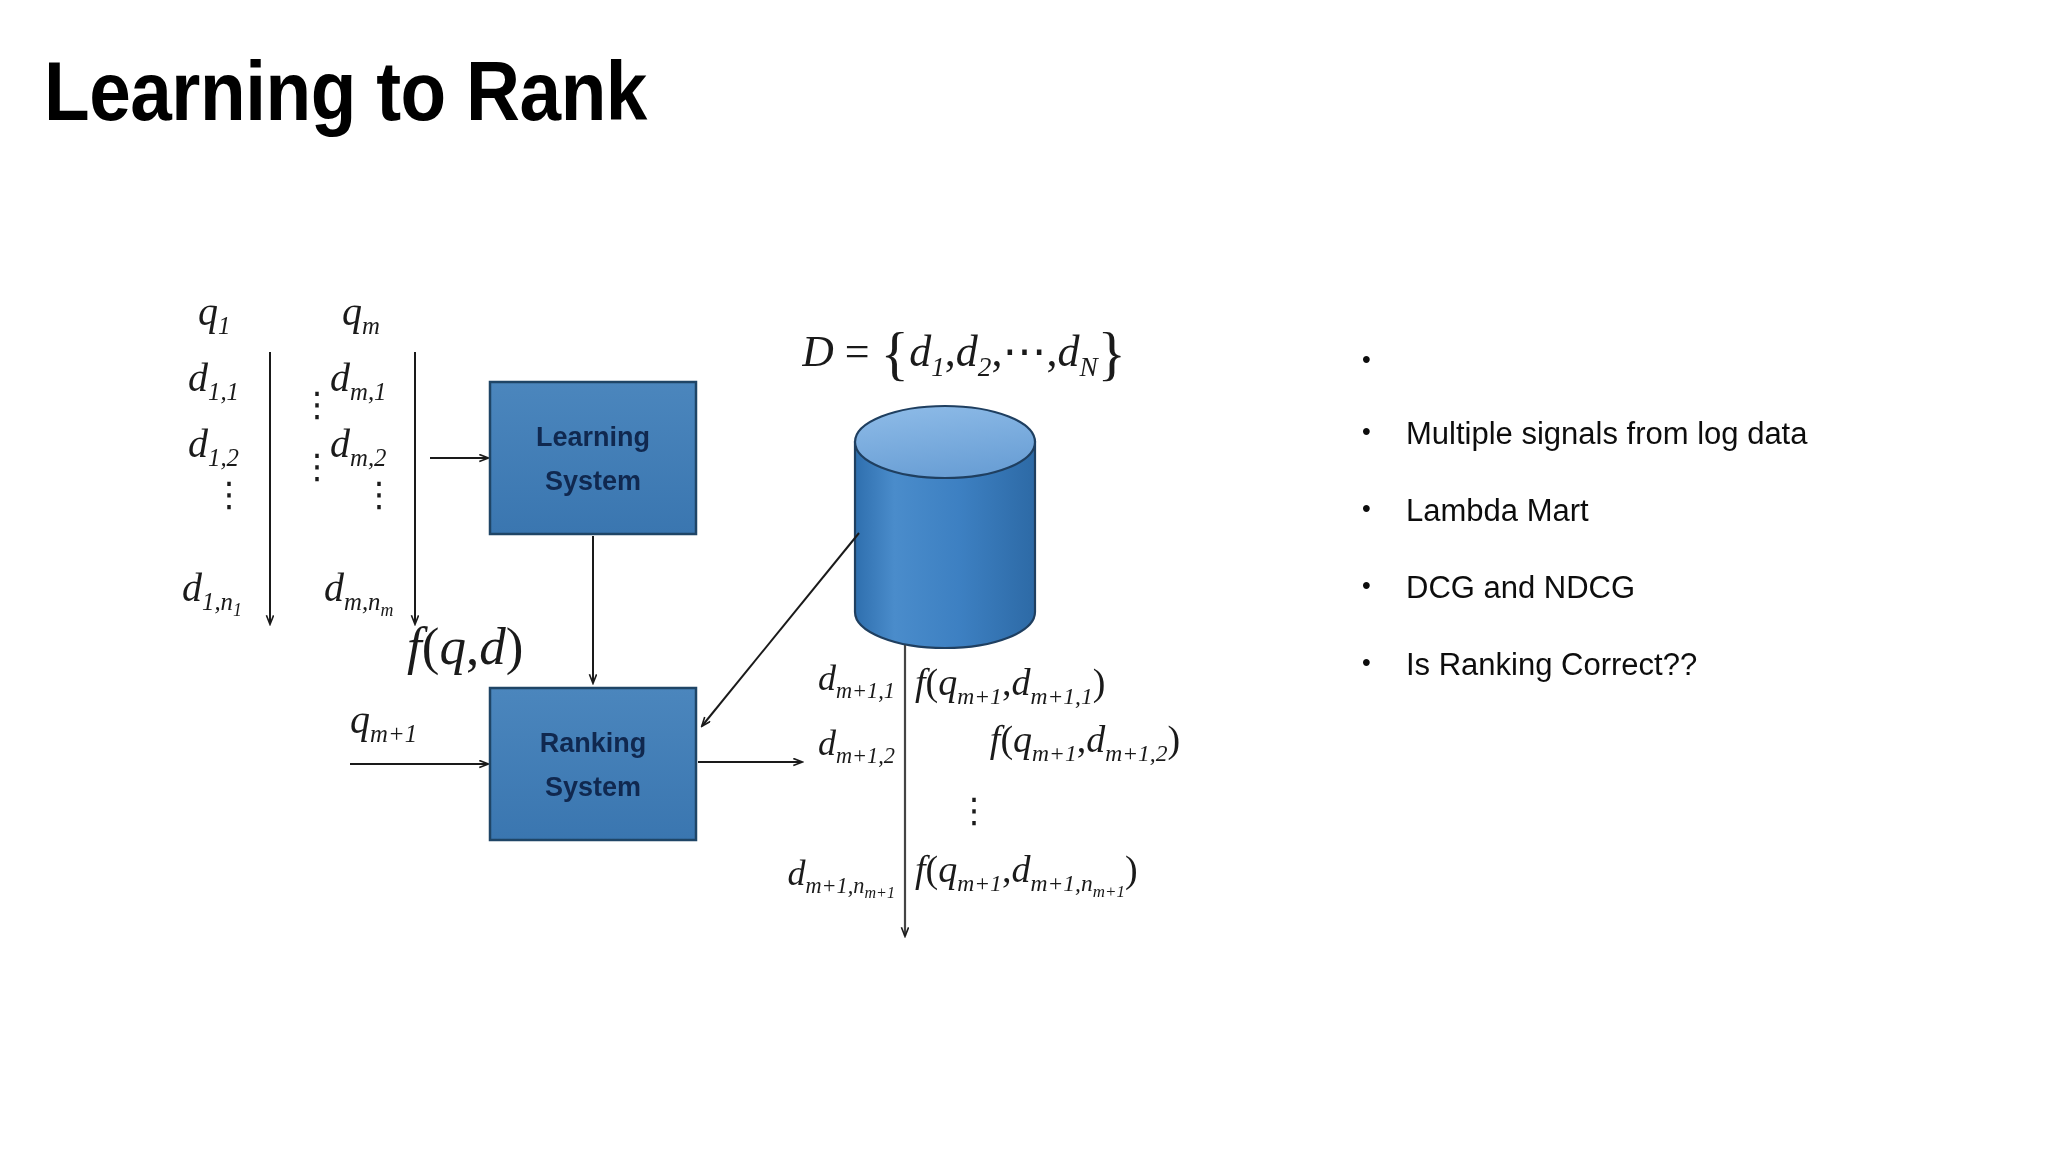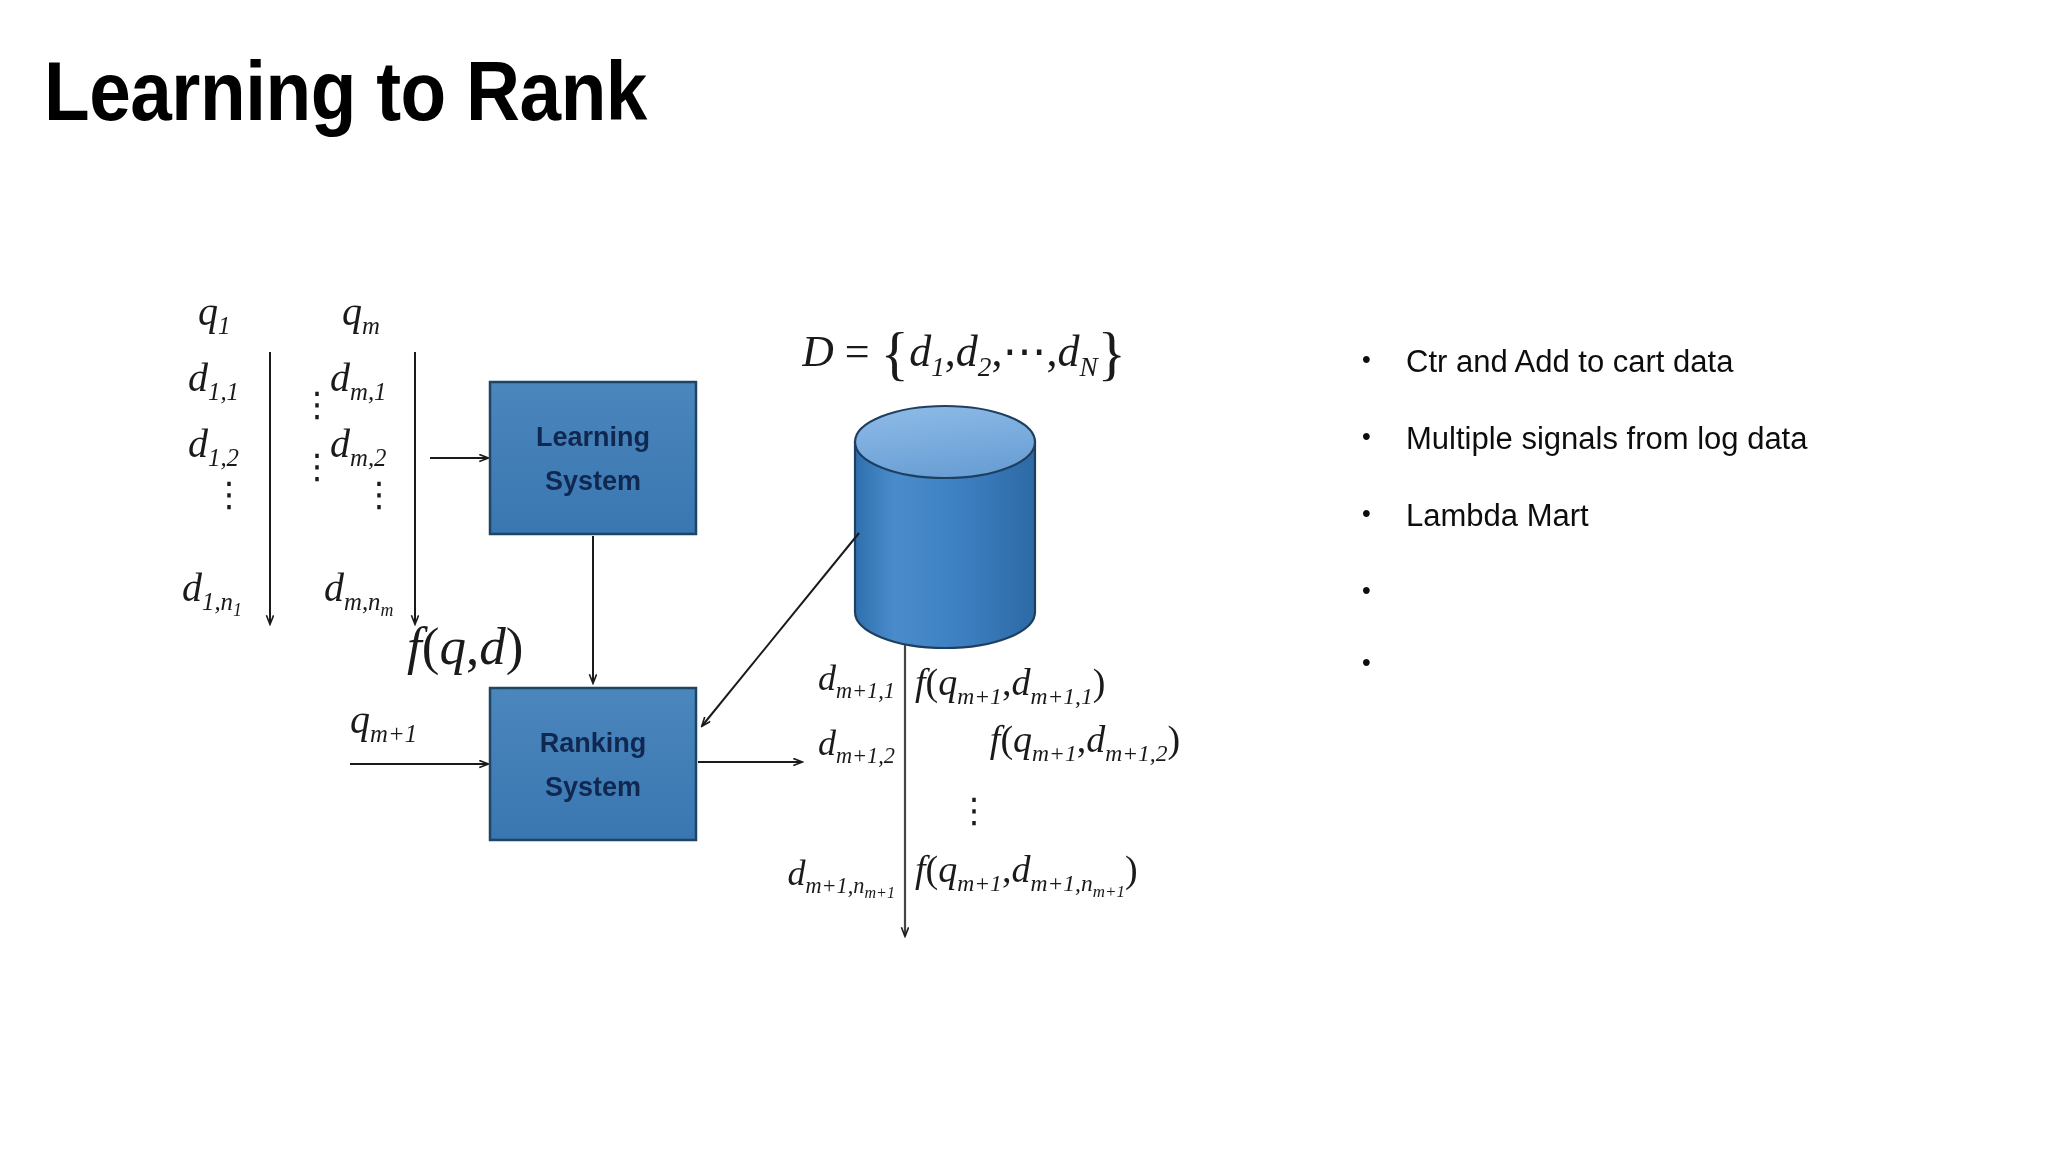--- a/index.html
+++ b/index.html
@@ -254,29 +254,30 @@
     <div xmlns="http://www.w3.org/1999/xhtml" class="mathtxt" style="font-size:38px;">
       f<span class="upr">(</span>q<sub>m+1</sub><span class="upr">,</span>d<sub>m+1,n<sub>m+1</sub></sub><span class="upr">)</span>
     </div>
   </foreignObject>
 </svg>
 </div>
 
 <div id="bullet-list">
   <div class="bullet-row">
     <span class="bullet-dot">•</span>
-    <span class="bullet-text">Ctr and Add to cart data</span>
   </div>
   <div class="bullet-row">
     <span class="bullet-dot">•</span>
     <span class="bullet-text">Multiple signals from log data</span>
   </div>
   <div class="bullet-row">
     <span class="bullet-dot">•</span>
     <span class="bullet-text">Lambda Mart</span>
   </div>
   <div class="bullet-row">
     <span class="bullet-dot">•</span>
-  </div>
-  <div class="bullet-row">
-    <span class="bullet-dot">•</span>
+    <span class="bullet-text">DCG and NDCG</span>
+  </div>
+  <div class="bullet-row">
+    <span class="bullet-dot">•</span>
+    <span class="bullet-text">Is Ranking Correct??</span>
   </div>
 </div>
 
 </body></html>

